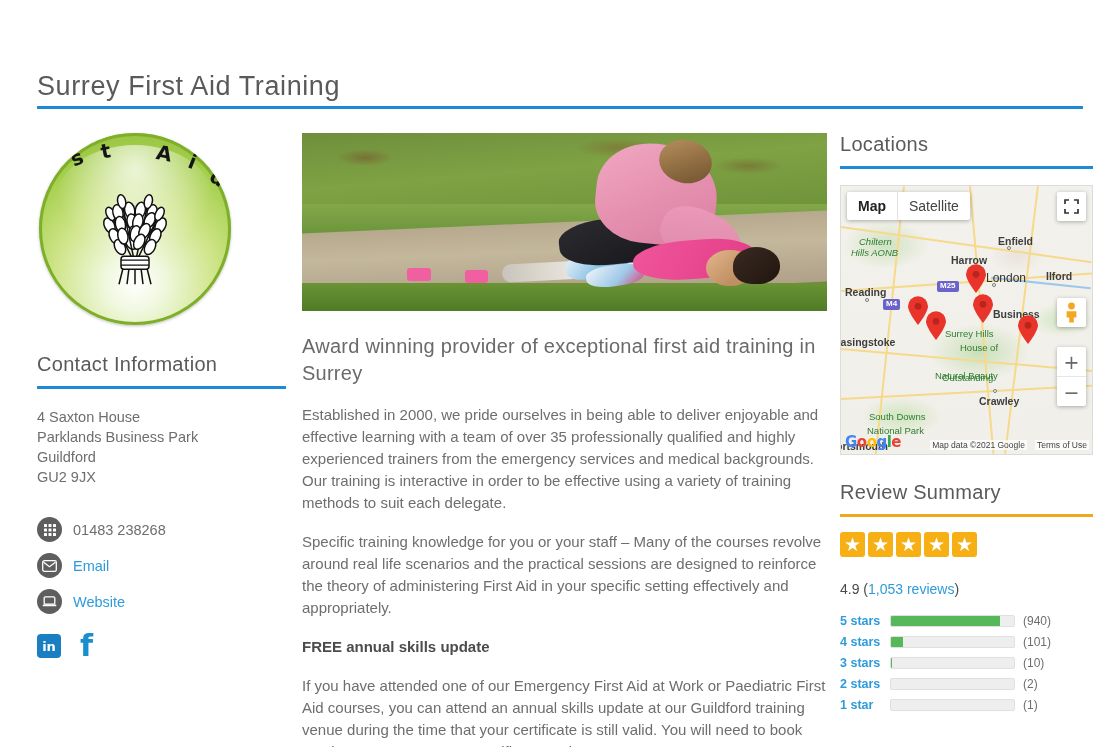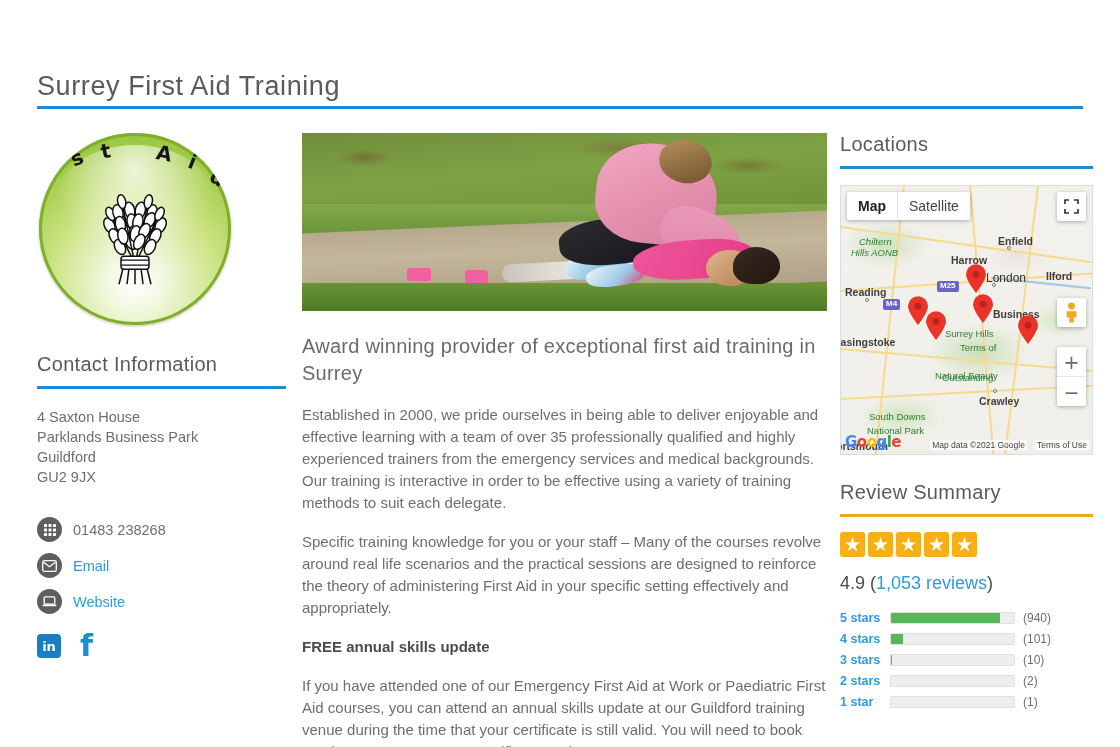--- a/index.html
+++ b/index.html
@@ -251,21 +251,21 @@
   .map-attrib span { background:rgba(255,255,255,.72); padding:0 2px; }
 
   
   .reviews { margin-top:26px; }
   .stars { display:flex; gap:3px; margin-top:15px; }
   .star-box {
     width:25px; height:25px; border-radius:3px; background:#f6b016;
     display:flex; align-items:center; justify-content:center;
     color:#fff; font-size:19px; line-height:1; font-family:"DejaVu Sans", sans-serif;
   }
-  .rating-line { margin-top:16px; font-size:18px; color:#4a4a4a; }
+  .rating-line { margin-top:24px; font-size:14px; color:#4a4a4a; }
   .rating-line a { color:#2e9bdb; text-decoration:none; cursor:pointer; }
 
   .bars { margin-top:13px; }
   .bar-row { display:flex; align-items:center; height:21px; }
   .bar-label { width:50px; font-size:12.5px; color:#2e9bdb; cursor:pointer;font-weight:bold; }
   .bar-track {
     position:relative; width:125px; height:12px; background:#eeeeee;
     border:1px solid #e0e0e0; border-radius:2px; overflow:hidden; margin-right:8px;
   }
   .bar-fill { height:100%; background:#57b85b; }
@@ -449,21 +449,21 @@
           <div class="maplabel green" style="left: 18px; top: 50px;">Chiltern</div>
           <div class="maplabel green" style="left: 10px; top: 61px;">Hills AONB</div>
           <div class="maplabel city" style="left: 110px; top: 68px;">Harrow</div>
           <div class="maplabel city" style="left: 157px; top: 49px;">Enfield</div>
           <div class="maplabel big" style="left: 145px; top: 85px;">London</div>
           <div class="maplabel city" style="left: 205px; top: 84px;">Ilford</div>
           <div class="maplabel city" style="left: 4px; top: 100px;">Reading</div>
           <div class="maplabel city" style="left: 152px; top: 122px;">Business</div>
           <div class="maplabel city" style="left: -8px; top: 150px;">Basingstoke</div>
           <div class="maplabel park" style="left: 104px; top: 142px;">Surrey Hills</div>
-          <div class="maplabel park" style="left: 119px; top: 156px;">Terms of</div>
+          <div class="maplabel park" style="left: 119px; top: 156px;">House of</div>
           <div class="maplabel park" style="left: 101px; top: 186px;">Outstanding</div>
           <div class="maplabel park" style="left: 94px; top: 184px;">Natural Beauty</div>
           <div class="maplabel city" style="left: 138px; top: 209px;">Crawley</div>
           <div class="maplabel park" style="left: 28px; top: 225px;">South Downs</div>
           <div class="maplabel park" style="left: 26px; top: 239px;">National Park</div>
           <div class="maplabel city" style="left: -12px; top: 254px;">Portsmouth</div>
         </div>
       <div id="map-shields">
           <div class="shield" style="left: 96px; top: 95px;">M25</div>
           <div class="shield" style="left: 42px; top: 113px;">M4</div>

